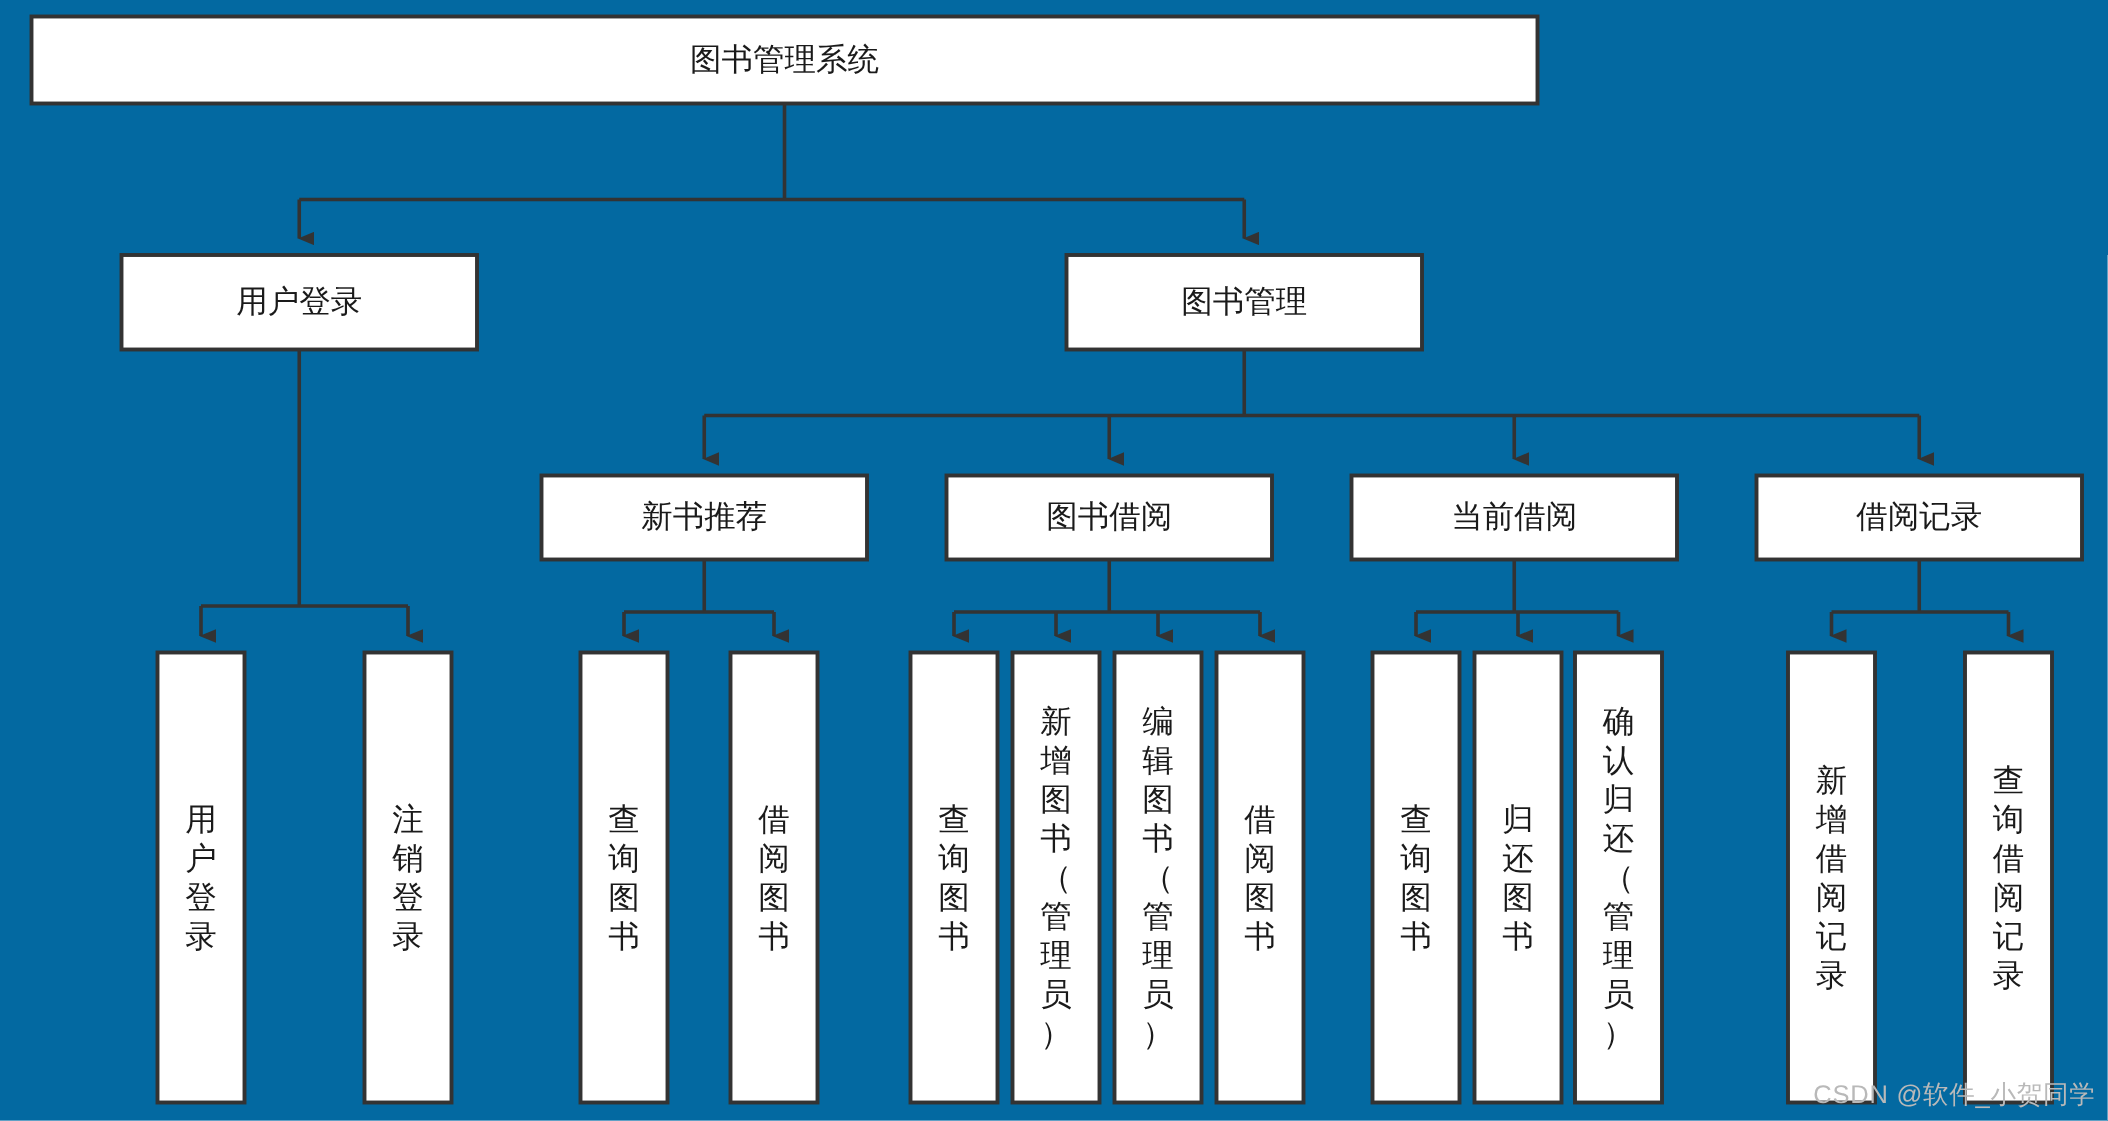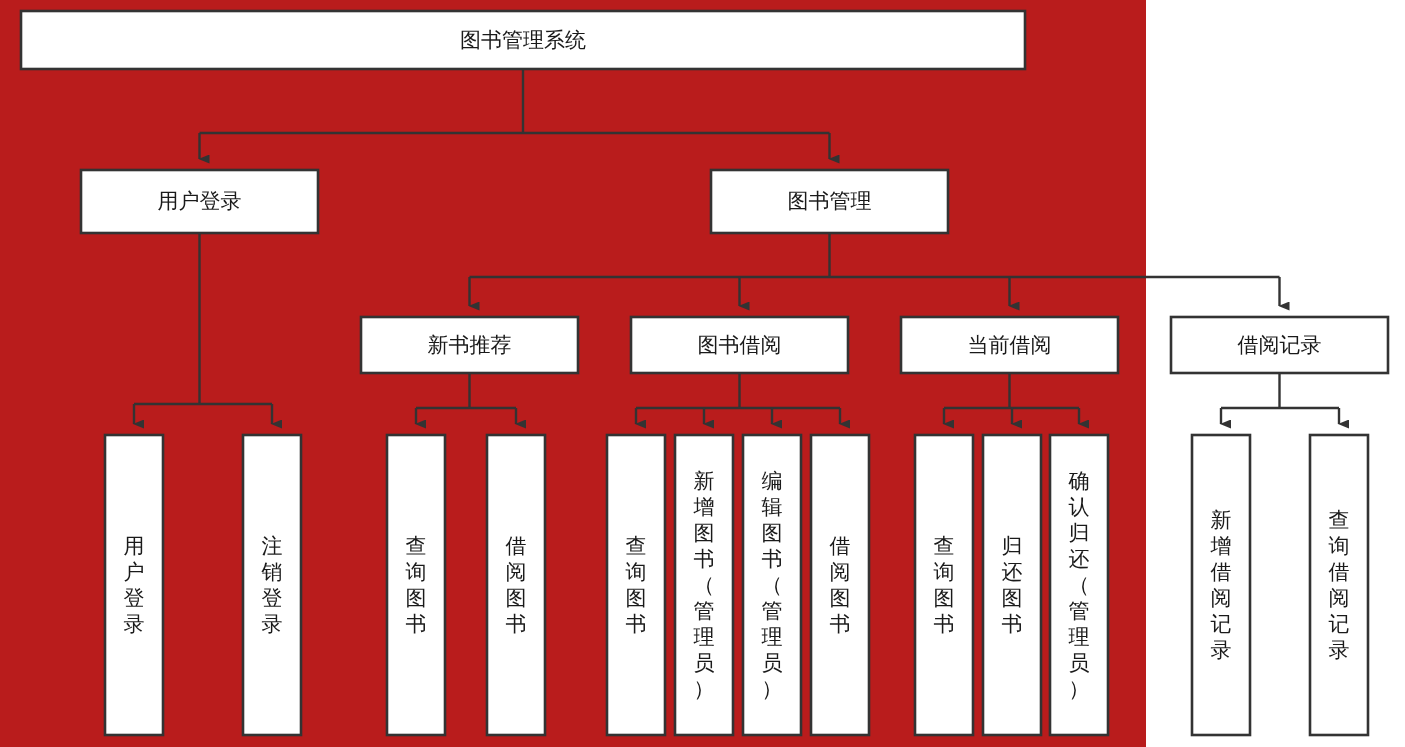--- a/index.html
+++ b/index.html
@@ -8,23 +8,23 @@
     background: #ffffff;
   }
   body {
     width: 1405px;
     height: 747px;
     font-family: "Liberation Sans", "DejaVu Sans", sans-serif;
     overflow: hidden;
   }
   #diagram-root {
     position: relative;
-    width: 1146px;
+    width: 1405px;
     height: 747px;
-    background: #b91c1c;
+    background: #0369a1;
   }
   svg.diagram {
     position: absolute;
     top: 0;
     left: 0;
     width: 1405px;
     height: 747px;
   }
   .node-box {
     fill: #ffffff;
@@ -185,14 +185,15 @@
           <rect x="1192" y="435" width="58" height="300" class="node-box"></rect>
           <text x="1221" y="527" class="node-label-v"><tspan x="1221" dy="0">新</tspan><tspan x="1221" dy="26">增</tspan><tspan x="1221" dy="26">借</tspan><tspan x="1221" dy="26">阅</tspan><tspan x="1221" dy="26">记</tspan><tspan x="1221" dy="26">录</tspan></text>
         </g>
         <g>
           <rect x="1310" y="435" width="58" height="300" class="node-box"></rect>
           <text x="1339" y="527" class="node-label-v"><tspan x="1339" dy="0">查</tspan><tspan x="1339" dy="26">询</tspan><tspan x="1339" dy="26">借</tspan><tspan x="1339" dy="26">阅</tspan><tspan x="1339" dy="26">记</tspan><tspan x="1339" dy="26">录</tspan></text>
         </g>
       </g>
   </svg>
 
+  <div class="watermark">CSDN @软件_小贺同学</div>
 
 </div>
 
 </body></html>

